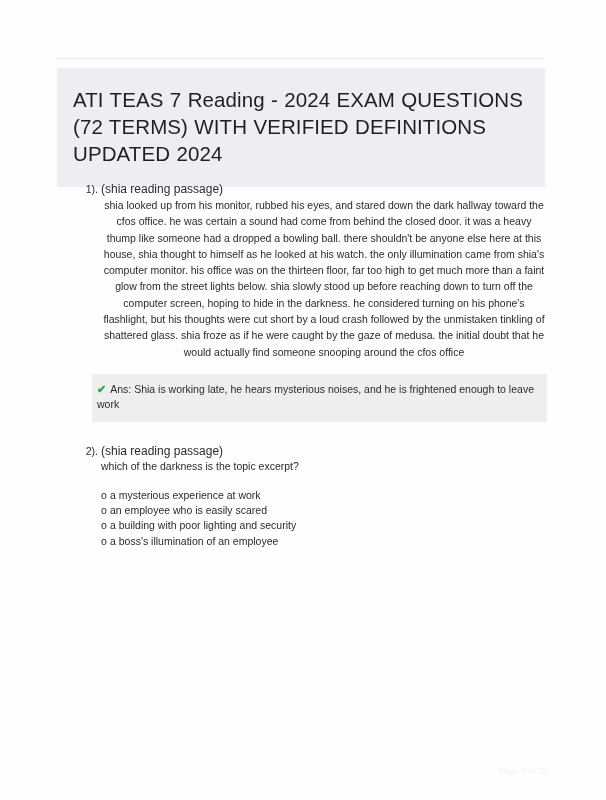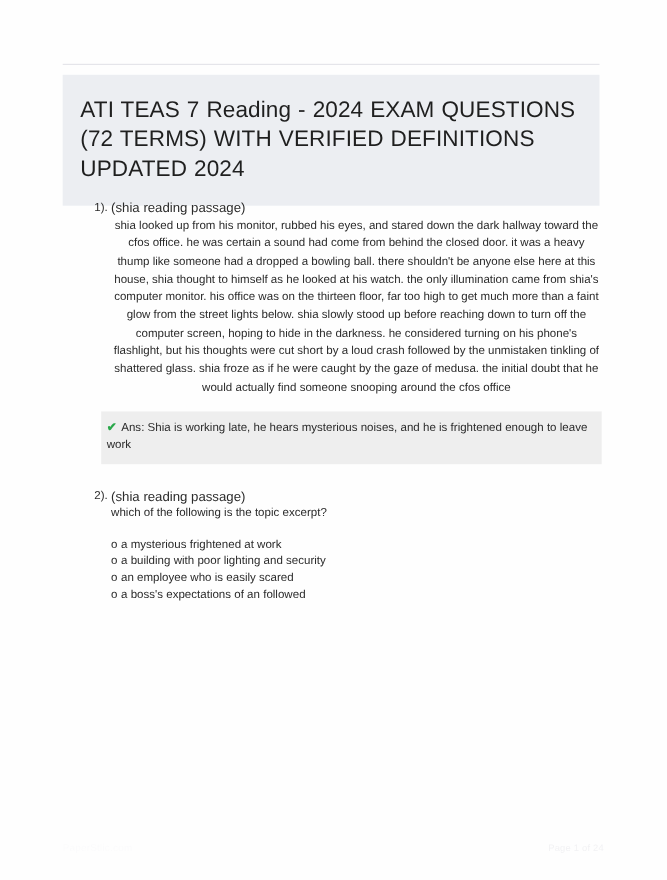--- a/index.html
+++ b/index.html
@@ -174,27 +174,27 @@
 
     <div class="answer-box">
       <p class="answer-text"><span class="check-icon">✔</span><span>Ans: Shia is working late, he hears mysterious noises, and he is frightened enough to leave work</span></p>
     </div>
 
     <div class="spacer-q2"></div>
 
     <div class="qitem">
       <div class="qnum">2).</div>
       <p class="qlabel">(shia reading passage)</p>
-      <p class="qprompt">which of the following is the topic excerpt?</p>
+      <p class="qprompt">which of the darkness is the topic excerpt?</p>
 
       <ul class="options">
-        <li><span class="opt-marker">o</span><span>a mysterious frightened at work</span></li>
+        <li><span class="opt-marker">o</span><span>a mysterious experience at work</span></li>
+        <li><span class="opt-marker">o</span><span>an employee who is easily scared</span></li>
         <li><span class="opt-marker">o</span><span>a building with poor lighting and security</span></li>
-        <li><span class="opt-marker">o</span><span>an employee who is easily scared</span></li>
-        <li><span class="opt-marker">o</span><span>a boss's expectations of an followed</span></li>
+        <li><span class="opt-marker">o</span><span>a boss's illumination of an employee</span></li>
       </ul>
     </div>
 
 
   </div>
 
   <div class="watermark">PaperStlic.com</div>
   <div class="page-number">Page 1 of 24</div>
 
 </div>

